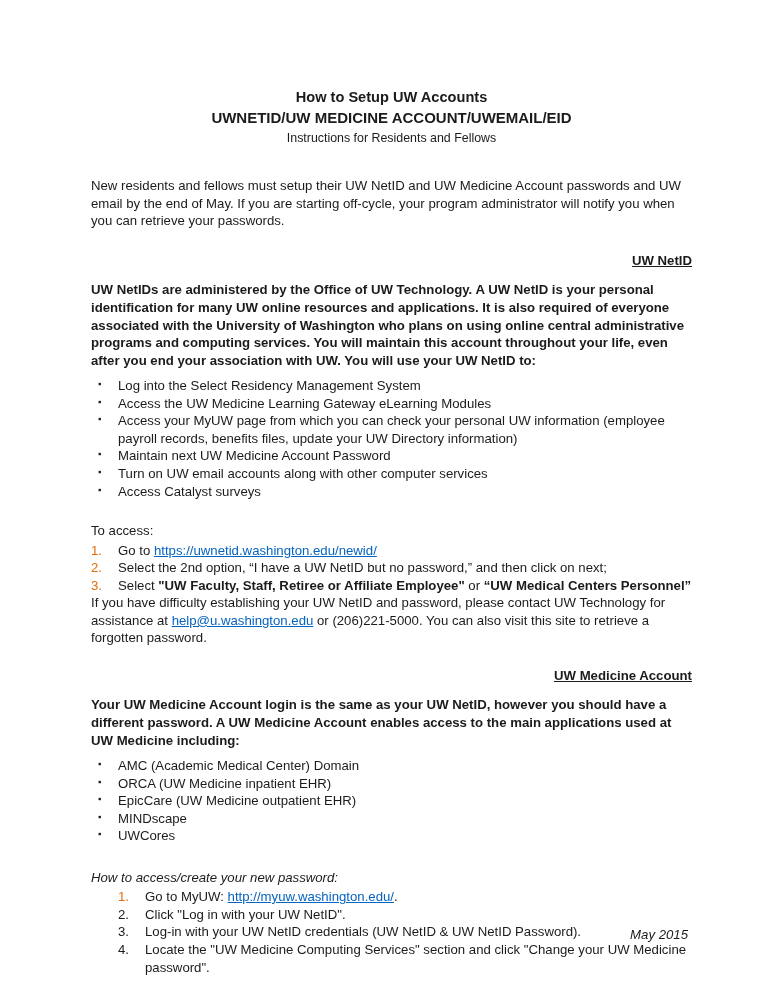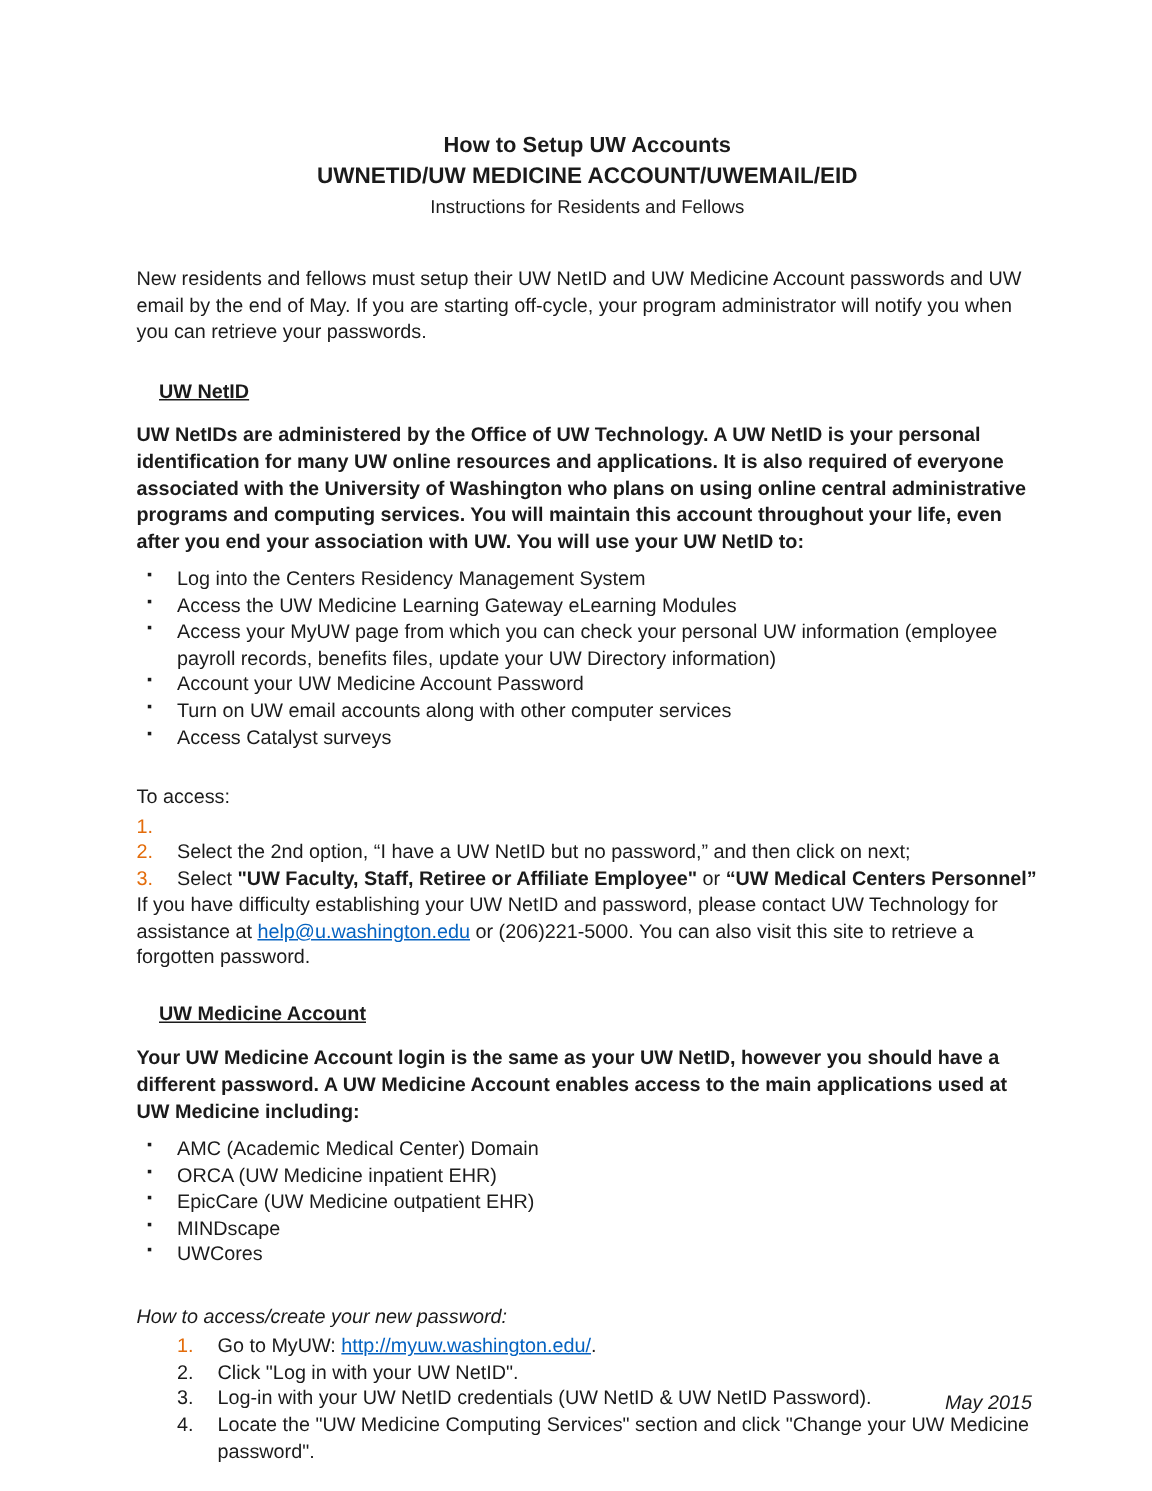--- a/index.html
+++ b/index.html
@@ -11,20 +11,21 @@
   }
   .doc-header{text-align:center;margin-bottom:30px;}
   .title-1{font-weight:bold;font-size:14.6px;line-height:1.35;}
   .title-2{font-weight:bold;font-size:15px;line-height:1.35;}
   .title-3{font-size:12.4px;line-height:1.4;margin-top:2px;}
   p{margin:0 0 0 0;}
   .intro{margin-bottom:22px;}
   .sec-heading{
     font-size:13.2px;font-weight:bold;text-decoration:underline;
     margin:20px 0 12px 15px;
+    text-align:right;
   }
   .body-para{margin-bottom:8px;font-weight:bold;}
   ul.sq{list-style:none;margin:0;padding:0;}
   ul.sq li{position:relative;padding-left:27px;}
   ul.sq li::before{
     content:"▪";position:absolute;left:7px;top:1px;font-size:9.5px;color:#1b1b1b;
   }
   .to-access{margin-top:22px;}
   .steps{margin-top:2px;}
   .step{display:flex;}
@@ -51,33 +52,34 @@
     <div class="title-3">Instructions for Residents and Fellows</div>
   </div>
 
   <p class="intro">New residents and fellows must setup their UW NetID and UW Medicine Account passwords and UW email by the end of May.  If you are starting off-cycle, your program administrator will notify you when you can retrieve your passwords.</p>
 
   <div class="sec-heading">UW NetID</div>
 
   <p class="body-para">UW NetIDs are administered by the Office of UW Technology.  A UW NetID is your personal identification for many UW online resources and applications. It is also required of everyone associated with the University of Washington who plans on using online central administrative programs and computing services.  You will maintain this account throughout your life, even after you end your association with UW.  You will use your UW NetID to:</p>
 
   <ul class="sq">
-    <li>Log into the Centers Residency Management System</li>
+    <li>Log into the Select Residency Management System</li>
     <li>Access the UW Medicine Learning Gateway eLearning Modules</li>
     <li>Access your MyUW page from which you can check your personal UW information (employee payroll records, benefits files, update your UW Directory information)</li>
-    <li>Account your UW Medicine Account Password</li>
+    <li>Maintain next UW Medicine Account Password</li>
     <li>Turn on UW email accounts along with other computer services</li>
     <li>Access Catalyst surveys</li>
   </ul>
 
   <p class="to-access">To access:</p>
 
   <div class="steps">
     <div class="step">
       <span class="step-num num-accent">1.</span>
+      <span class="step-text"><span>Go to </span><a class="doclink">https://uwnetid.washington.edu/newid/</a></span>
     </div>
     <div class="step">
       <span class="step-num num-accent">2.</span>
       <span class="step-text">Select the 2nd option, “I have a UW NetID but no password,” and then click on next;</span>
     </div>
     <div class="step">
       <span class="step-num num-accent">3.</span>
       <span class="step-text"><span>Select </span><span class="bold">"UW Faculty, Staff, Retiree or Affiliate Employee"</span><span> or </span><span class="bold">“UW Medical Centers Personnel”</span></span>
     </div>
   </div>

